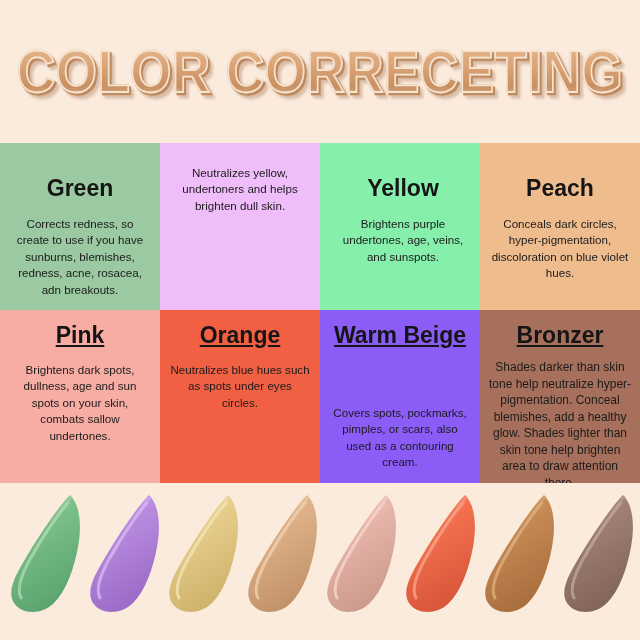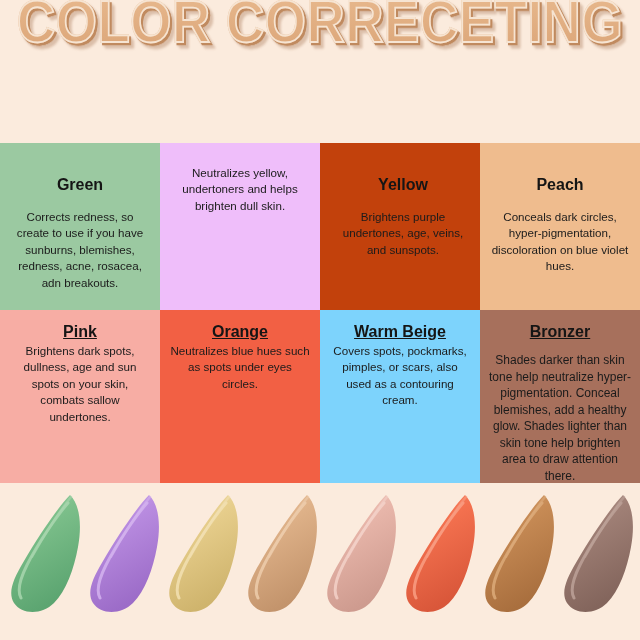--- a/index.html
+++ b/index.html
@@ -21,20 +21,21 @@
   }
 
   
   .title-band {
     position: absolute;
     left: 0;
     top: 0;
     width: 640px;
     height: 143px;
     display: flex;
+    align-items: center;
     justify-content: center;
     background: #FBEBDD;
   }
   .poster-title {
     font-family: "Liberation Sans", sans-serif;
     font-weight: bold;
     font-size: 53px;
     letter-spacing: 0.5px;
     line-height: 1;
     white-space: nowrap;
@@ -63,37 +64,37 @@
     position: relative;
     box-sizing: border-box;
     padding: 6px 6px 0 6px;
     display: flex;
     flex-direction: column;
     align-items: center;
   }
   .cell-title {
     font-family: "Liberation Sans", sans-serif;
     font-weight: bold;
-    font-size: 16px;
+    font-size: 23px;
     color: #151515;
     margin-top: 28px;
     line-height: 1;
     white-space: nowrap;
   }
   .cell-desc {
     font-family: "Liberation Sans", sans-serif;
     font-size: 11.6px;
     line-height: 1.42;
     color: #1b1b1b;
     text-align: center;
     margin-top: 16px;
     padding: 0 4px;
   }
   .cell.bottom .cell-title { margin-top: 8px; text-decoration: underline; }
-  .cell.bottom .cell-desc  { margin-top: 3px; }
+  .cell.bottom .cell-desc  { margin-top: 15px; }
   .cell.dense .cell-desc {
     font-size: 12px;
     line-height: 1.38;
     margin-top: 12px;
     padding: 0 2px;
   }
 
   
   .swatch-strip {
     position: absolute;
@@ -122,41 +123,41 @@
 
     <div class="cell" style="background: rgb(155, 201, 161); color: rgb(21, 21, 21);">
       <div class="cell-title">Green</div>
       <div class="cell-desc">Corrects redness, so create to use if you have sunburns, blemishes, redness, acne, rosacea, adn breakouts.</div>
     </div>
 
     <div class="cell" style="background: rgb(239, 190, 250); color: rgb(21, 21, 21);">
       <div class="cell-desc">Neutralizes yellow, undertoners and helps brighten dull skin.</div>
     </div>
 
-    <div class="cell" style="background: #c2410c; color: rgb(21, 21, 21); padding-left: 12px;">
+    <div class="cell" style="background: #86efac; color: rgb(21, 21, 21); padding-left: 12px;">
       <div class="cell-title">Yellow</div>
       <div class="cell-desc">Brightens purple undertones, age, veins, and sunspots.</div>
     </div>
 
     <div class="cell" style="background: rgb(239, 188, 142); color: rgb(21, 21, 21);">
       <div class="cell-title">Peach</div>
       <div class="cell-desc">Conceals dark circles, hyper-pigmentation, discoloration on blue violet hues.</div>
     </div>
 
     <div class="cell bottom" style="background: rgb(247, 173, 164); color: rgb(21, 21, 21);">
       <div class="cell-title">Pink</div>
       <div class="cell-desc">Brightens dark spots, dullness, age and sun spots on your skin, combats sallow undertones.</div>
     </div>
 
     <div class="cell bottom" style="background: rgb(242, 96, 68); color: rgb(21, 21, 21);">
       <div class="cell-title">Orange</div>
       <div class="cell-desc">Neutralizes blue hues such as spots under eyes circles.</div>
     </div>
 
-    <div class="cell bottom" style="background: #7dd3fc; color: rgb(21, 21, 21);">
+    <div class="cell bottom" style="background: #8b5cf6; color: rgb(21, 21, 21); gap: 43px;">
       <div class="cell-title">Warm Beige</div>
       <div class="cell-desc">Covers spots, pockmarks, pimples, or scars, also used as a contouring cream.</div>
     </div>
 
     <div class="cell bottom dense" style="background: rgb(167, 112, 92); color: rgb(21, 21, 21);">
       <div class="cell-title">Bronzer</div>
       <div class="cell-desc">Shades darker than skin tone help neutralize hyper-pigmentation. Conceal blemishes, add a healthy glow. Shades lighter than skin tone help brighten area to draw attention there.</div>
     </div>
 
   </div>

